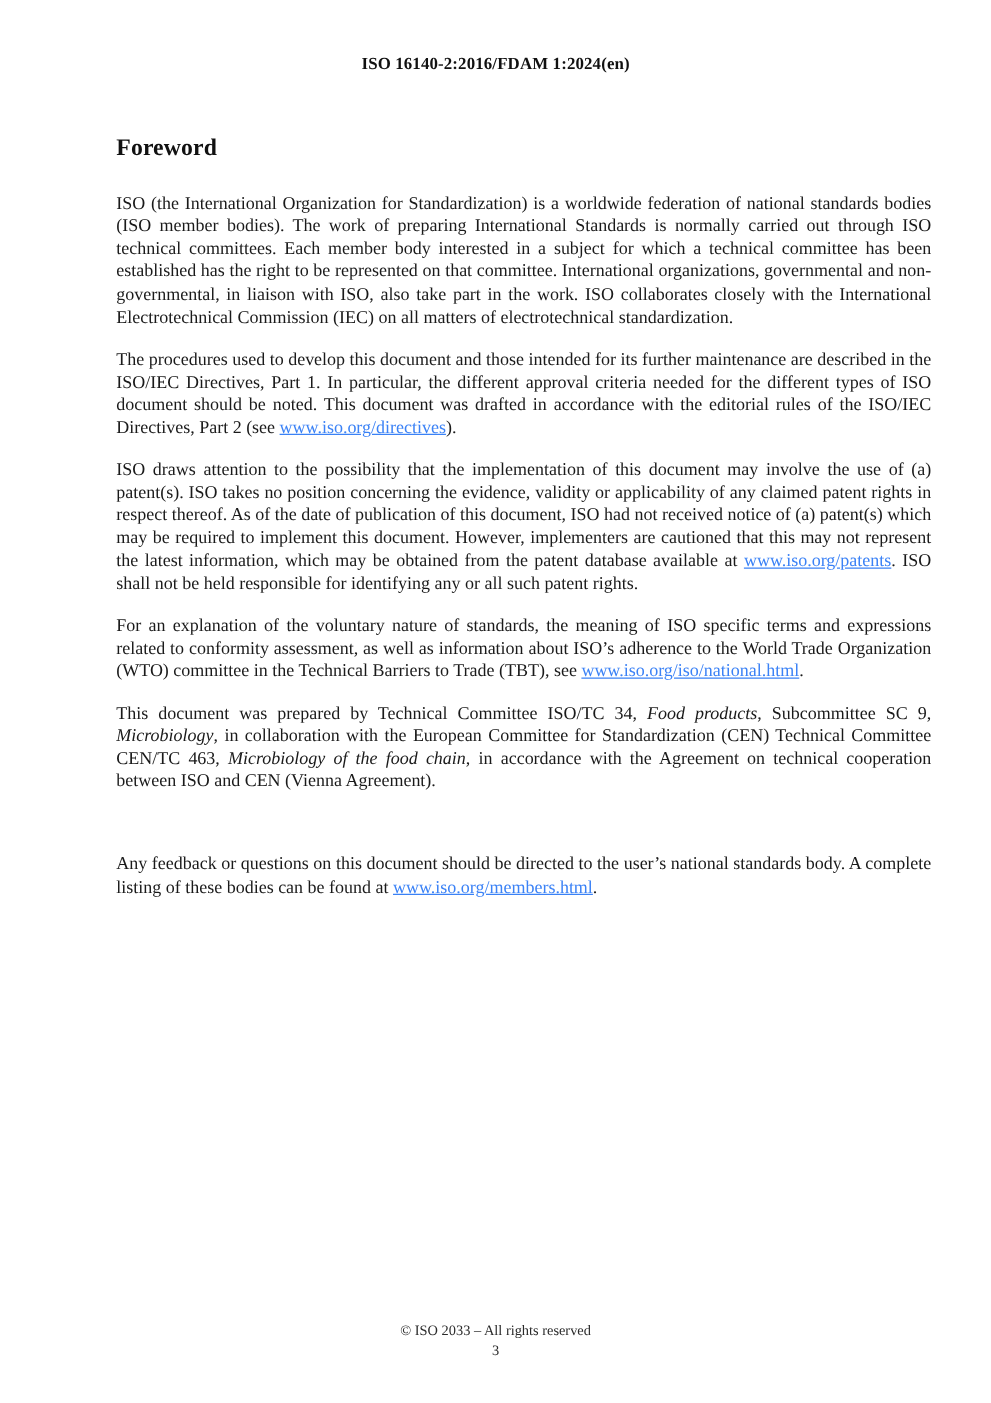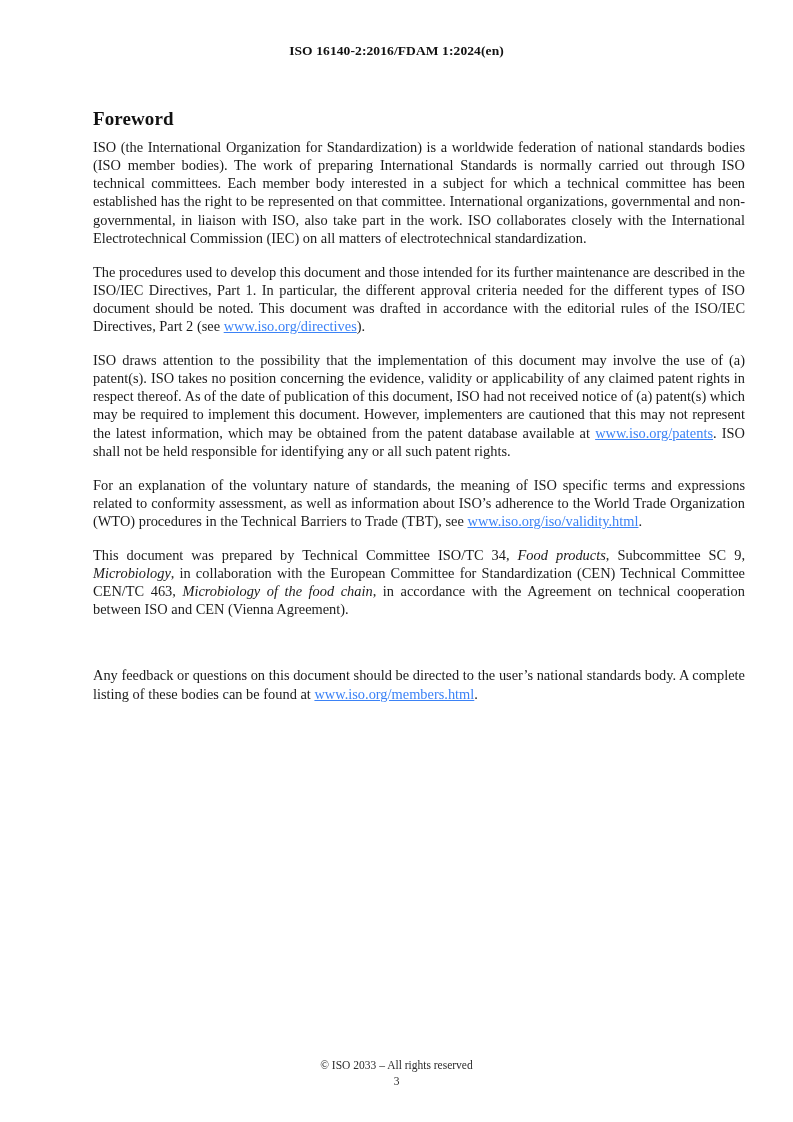--- a/index.html
+++ b/index.html
@@ -41,21 +41,21 @@
   .content {
     position: absolute;
     top: 108px;
     left: 93px;
     width: 652px;
   }
 
   h1.section-title {
     font-size: 19px;
     font-weight: bold;
-    margin: 0 0 7px 0;
+    margin: 0 0 23px 0;
     padding: 0;
     line-height: 1.2;
     color: #111111;
     letter-spacing: 0.1px;
   }
 
   p.para {
     font-size: 14.4px;
     line-height: 18.2px;
     text-align: justify;
@@ -111,21 +111,21 @@
     <p class="para">
       <span>The procedures used to develop this document and those intended for its further maintenance are described in the ISO/IEC Directives, Part 1. In particular, the different approval criteria needed for the different types of ISO document should be noted. This document was drafted in accordance with the editorial rules of the ISO/IEC Directives, Part 2 (see </span><a class="link" href="#">www.iso.org/directives</a><span>).</span>
     </p>
 
     <p class="para">
       <span>ISO draws attention to the possibility that the implementation of this document may involve the use of (a) patent(s). ISO takes no position concerning the evidence, validity or applicability of any claimed patent rights in respect thereof. As of the date of publication of this document, ISO had not received notice of (a) patent(s) which may be required to implement this document. However, implementers are cautioned that this may not represent the latest information, which may be obtained from the patent database available at </span><a class="link" href="#">www.iso.org/patents</a><span>. ISO shall not be held responsible for identifying any or all such patent rights.</span>
     </p>
 
 
     <p class="para">
-      <span>For an explanation of the voluntary nature of standards, the meaning of ISO specific terms and expressions related to conformity assessment, as well as information about ISO’s adherence to the World Trade Organization (WTO) procedures in the Technical Barriers to Trade (TBT), see </span><a class="link" href="#">www.iso.org/iso/validity.html</a><span>.</span>
+      <span>For an explanation of the voluntary nature of standards, the meaning of ISO specific terms and expressions related to conformity assessment, as well as information about ISO’s adherence to the World Trade Organization (WTO) committee in the Technical Barriers to Trade (TBT), see </span><a class="link" href="#">www.iso.org/iso/national.html</a><span>.</span>
     </p>
 
     <p class="para">
       <span>This document was prepared by Technical Committee ISO/TC 34, </span><span class="em">Food products</span><span>, Subcommittee SC 9, </span><span class="em">Microbiology</span><span>, in collaboration with the European Committee for Standardization (CEN) Technical Committee CEN/TC 463, </span><span class="em">Microbiology of the food chain</span><span>, in accordance with the Agreement on technical cooperation between ISO and CEN (Vienna Agreement).</span>
     </p>
 
 
     <p class="para">
       <span>Any feedback or questions on this document should be directed to the user’s national standards body. A complete listing of these bodies can be found at </span><a class="link" href="#">www.iso.org/members.html</a><span>.</span>
     </p>

